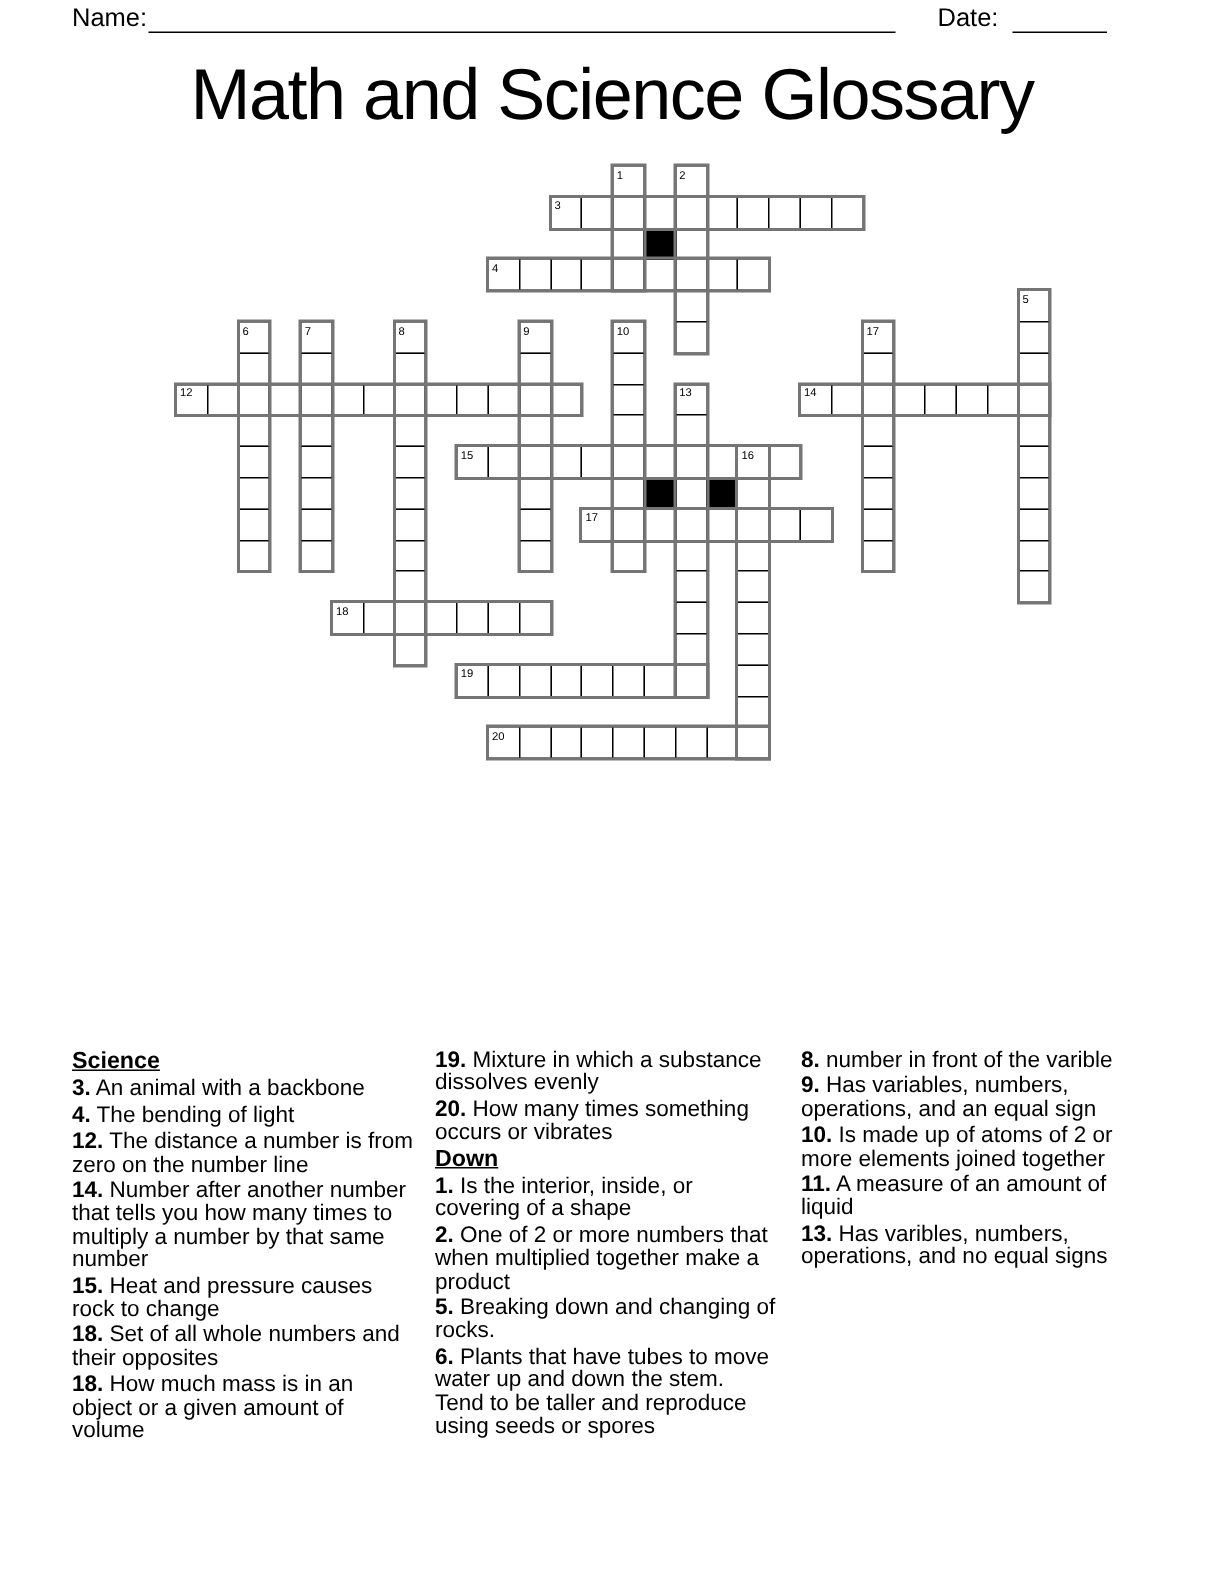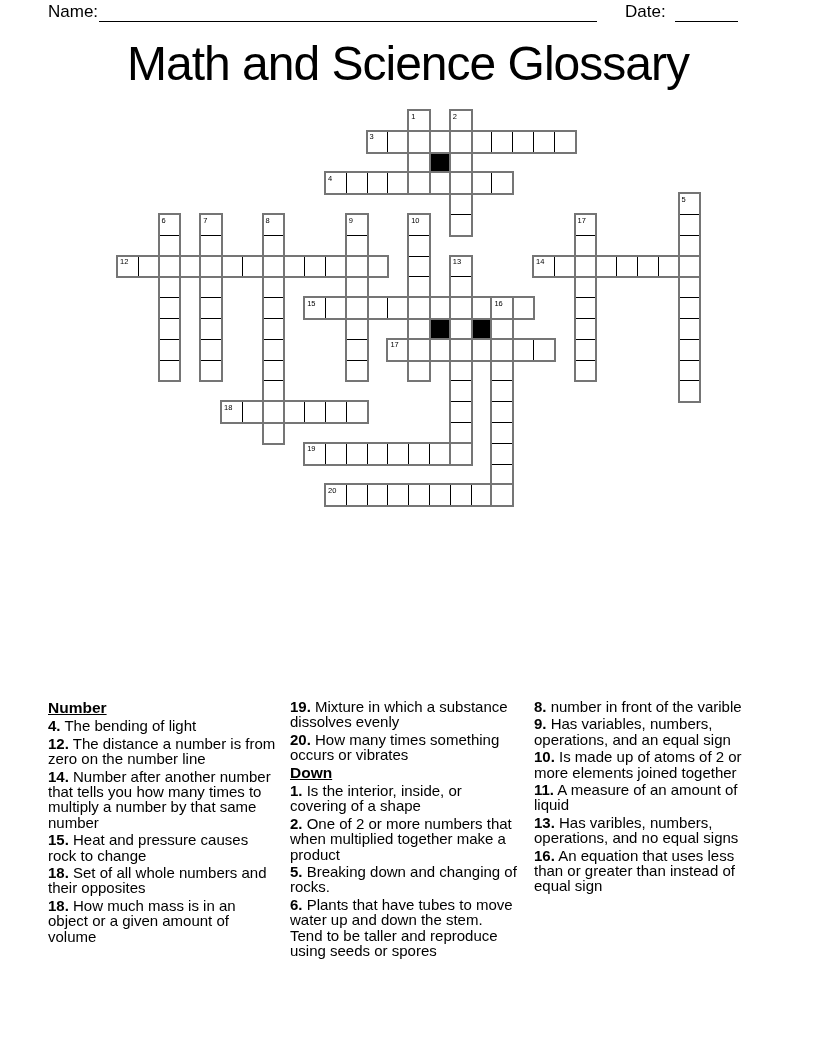--- a/index.html
+++ b/index.html
@@ -239,21 +239,22 @@
       <div class="cellnum" style="left: 188.2px; top: 188.2px;">15</div>
       <div class="cellnum" style="left: 375.4px; top: 188.2px;">16</div>
       <div class="cellnum" style="left: 271.4px; top: 229.8px;">17</div>
       <div class="cellnum" style="left: 105px; top: 292.2px;">18</div>
       <div class="cellnum" style="left: 188.2px; top: 333.8px;">19</div>
       <div class="cellnum" style="left: 209px; top: 375.4px;">20</div>
     </div>
 
   <div class="clues">
       <div class="clue-col" style="left: 0px;">
-        <div class="clue-head">Number</div>
+        <div class="clue-head">Science</div>
+        <div class="clue"><b>3.</b><span> An animal with a backbone</span></div>
         <div class="clue"><b>4.</b><span> The bending of light</span></div>
         <div class="clue"><b>12.</b><span> The distance a number is from zero on the number line</span></div>
         <div class="clue"><b>14.</b><span> Number after another number that tells you how many times to multiply a number by that same number</span></div>
         <div class="clue"><b>15.</b><span> Heat and pressure causes rock to change</span></div>
         <div class="clue"><b>18.</b><span> Set of all whole numbers and their opposites</span></div>
         <div class="clue"><b>18.</b><span> How much mass is in an object or a given amount of volume</span></div>
       </div>
       <div class="clue-col" style="left: 242px;">
         <div class="clue"><b>19.</b><span> Mixture in which a substance dissolves evenly</span></div>
         <div class="clue"><b>20.</b><span> How many times something occurs or vibrates</span></div>
@@ -262,16 +263,15 @@
         <div class="clue"><b>2.</b><span> One of 2 or more numbers that when multiplied together make a product</span></div>
         <div class="clue"><b>5.</b><span> Breaking down and changing of rocks.</span></div>
         <div class="clue"><b>6.</b><span> Plants that have tubes to move water up and down the stem. Tend to be taller and reproduce using seeds or spores</span></div>
       </div>
       <div class="clue-col" style="left: 486px;">
         <div class="clue"><b>8.</b><span> number in front of the varible</span></div>
         <div class="clue"><b>9.</b><span> Has variables, numbers, operations, and an equal sign</span></div>
         <div class="clue"><b>10.</b><span> Is made up of atoms of 2 or more elements joined together</span></div>
         <div class="clue"><b>11.</b><span> A measure of an amount of liquid</span></div>
         <div class="clue"><b>13.</b><span> Has varibles, numbers, operations, and no equal signs</span></div>
-        <div class="clue"><b>16.</b><span> An equation that uses less than or greater than instead of equal sign</span></div>
       </div>
     </div>
 </div>
 
 </body></html>

